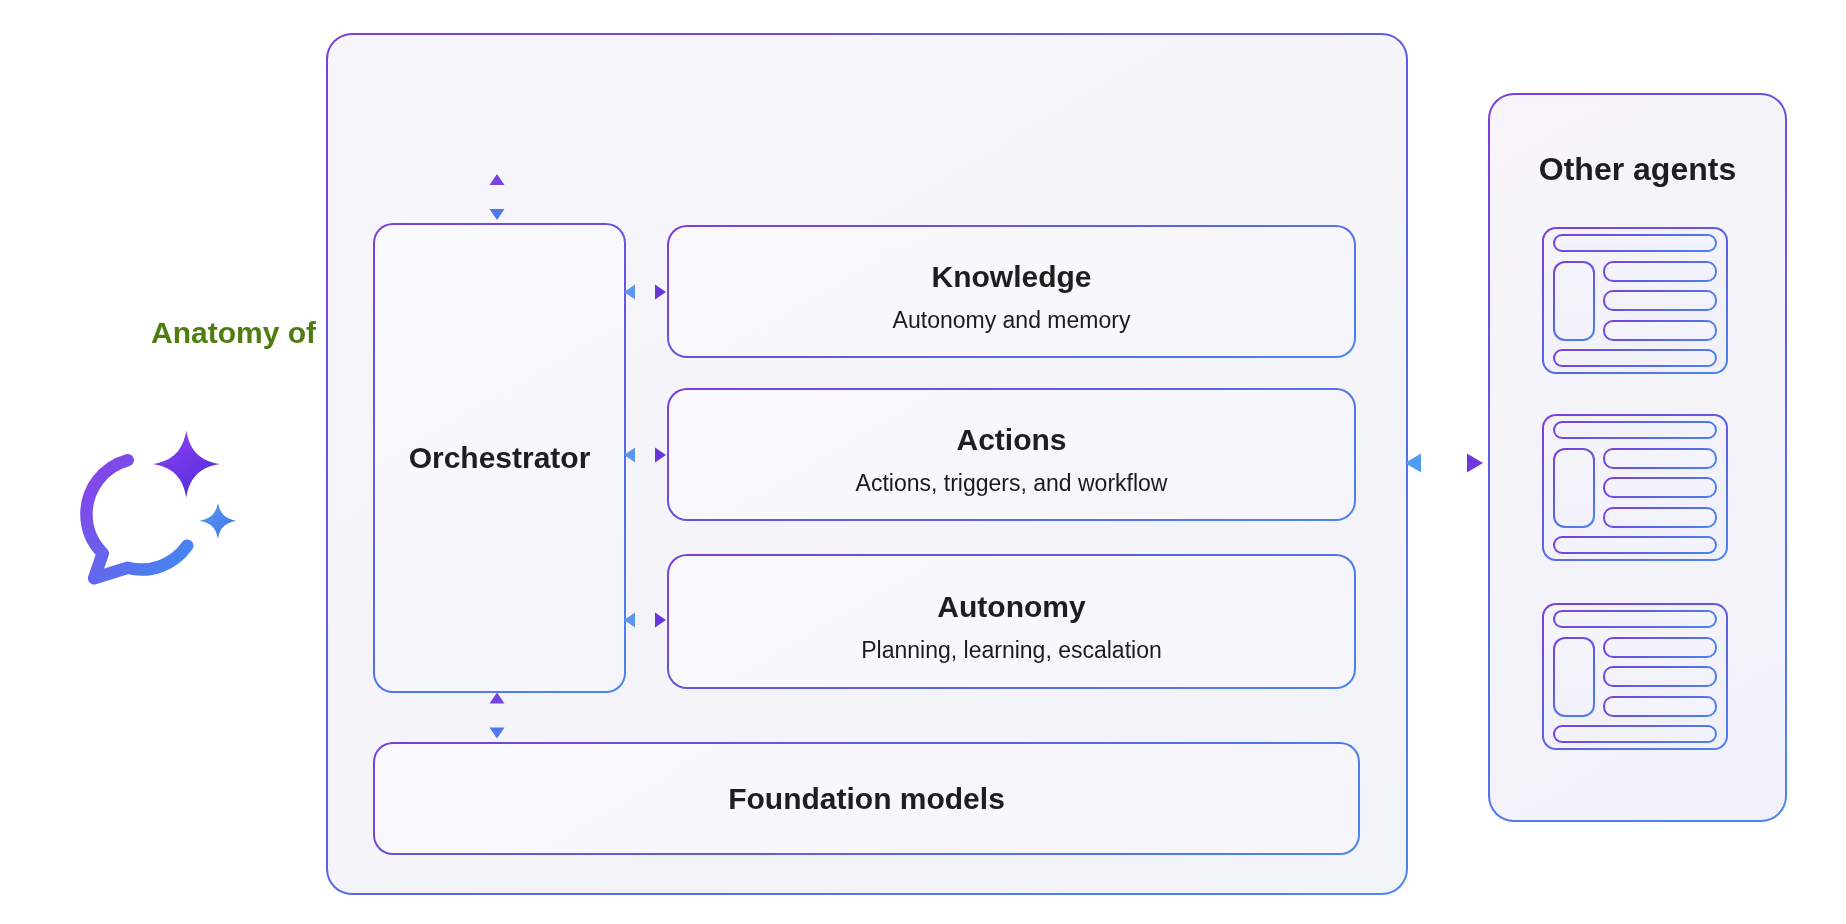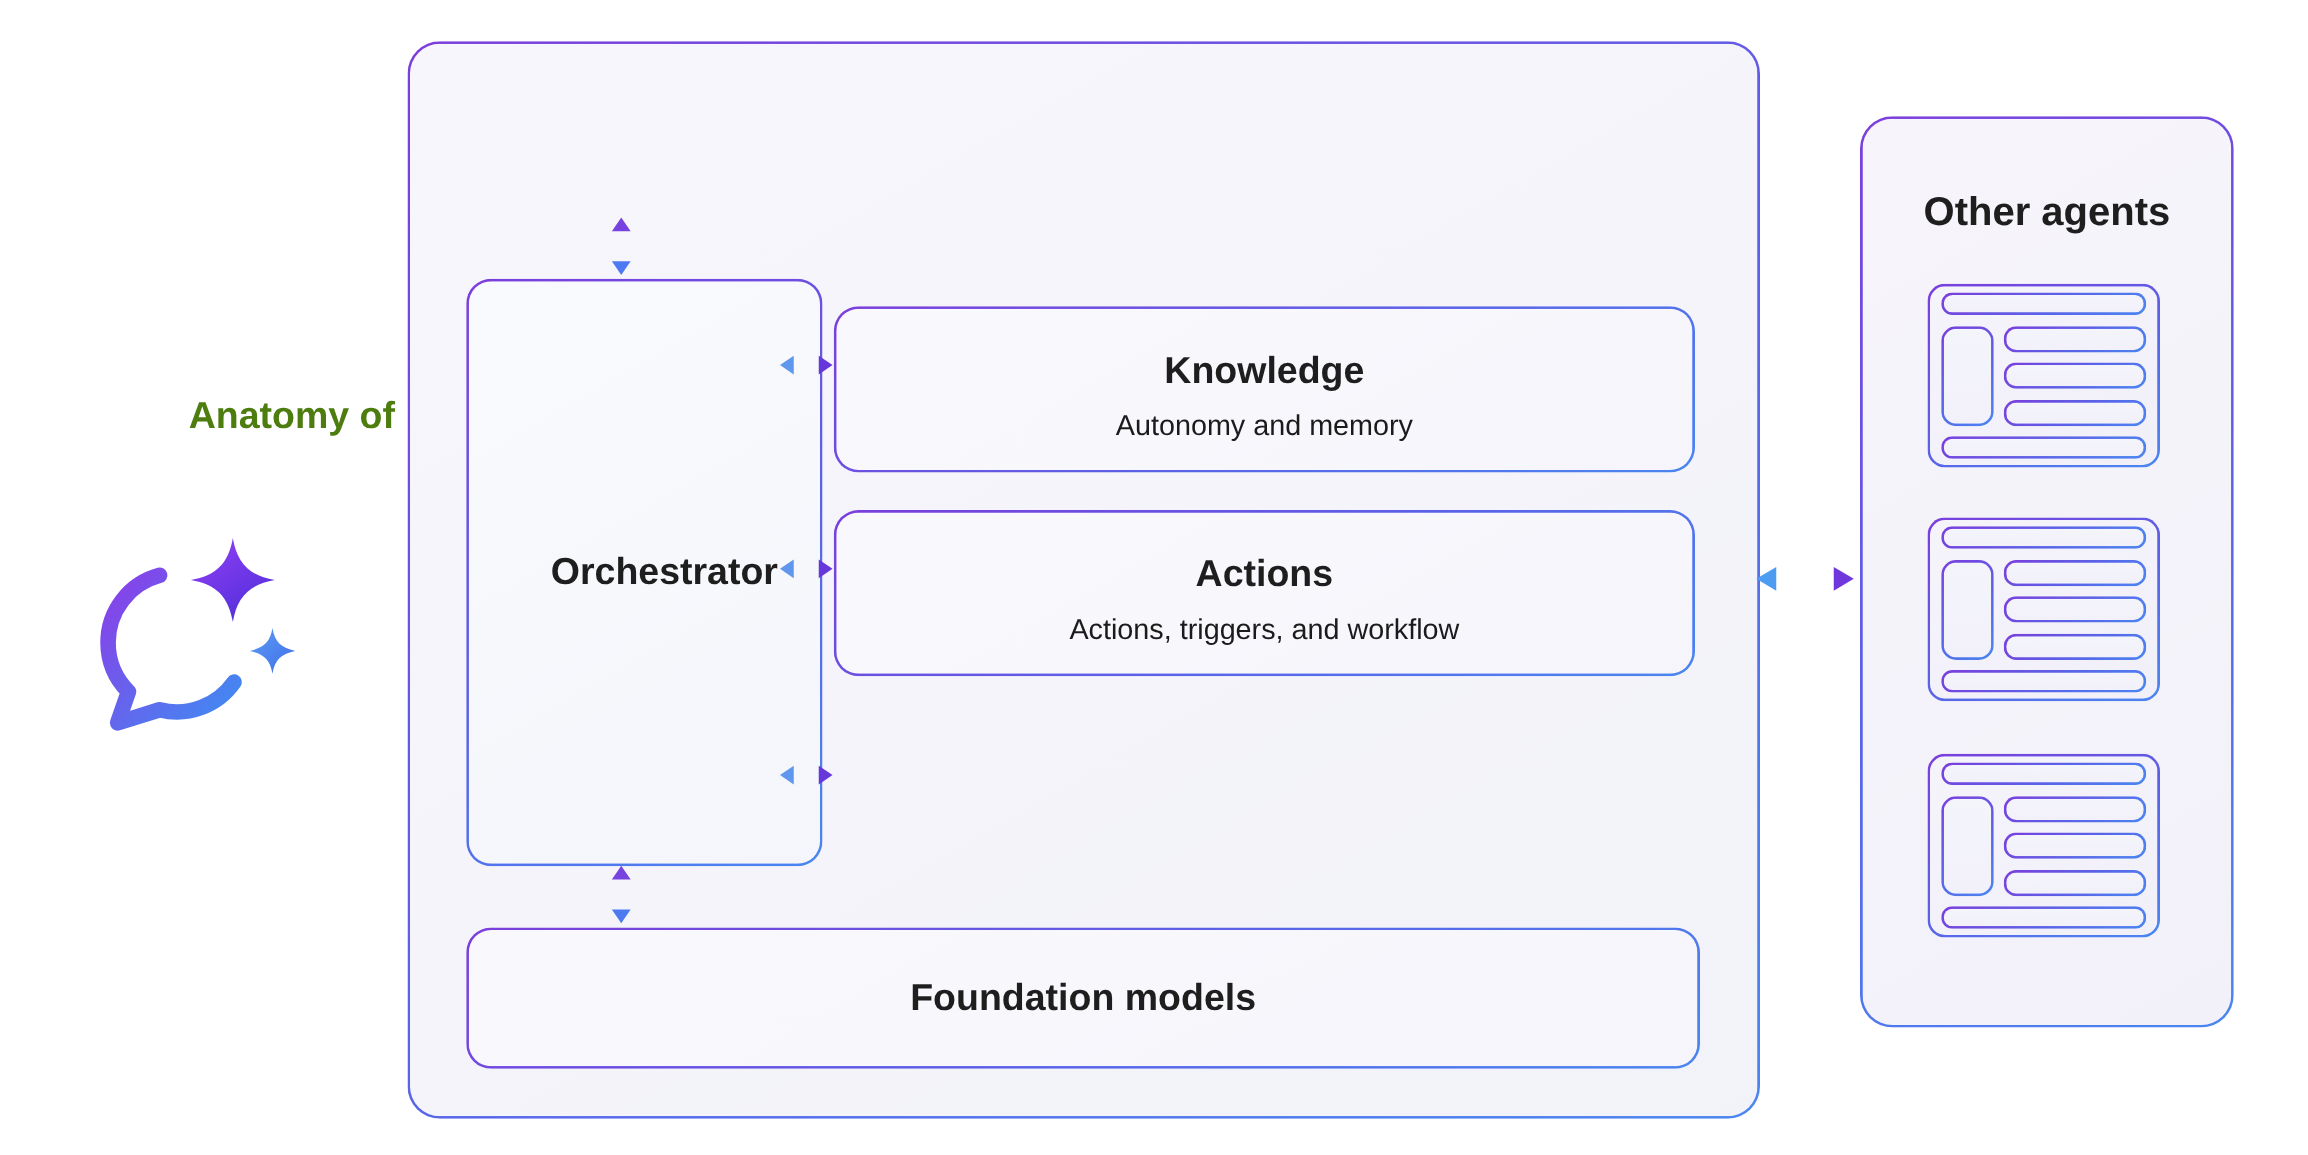--- a/index.html
+++ b/index.html
@@ -29,25 +29,25 @@
     --f1:#F9F9FD;--f2:#F5F5FB;}
   .ux-title{position:absolute;left:0;top:0;width:100%;height:100%;
     display:flex;align-items:center;justify-content:center;
     font-size:30px;font-weight:700;}
   .ux-copilot{position:absolute;left:670px;top:28px;width:52px;height:54px;}
   .ux-teams{position:absolute;left:742px;top:30px;width:62px;height:54px;}
   
   .orch-box{left:373px;top:223px;width:249px;height:466px;border-radius:20px;
     --f1:#F9FAFD;--f2:#F5F6FB;
     display:flex;align-items:center;justify-content:center;
-    font-size:30px;font-weight:700;padding-left:32px;}
+    font-size:30px;font-weight:700;}
   
   .comp-box{left:667px;width:689px;border-radius:20px;--f1:#F9F9FD;--f2:#F5F5FB;
     display:flex;flex-direction:column;align-items:center;justify-content:center;
-    padding-top:10px;box-sizing:border-box;margin-top:20px;}
+    padding-top:10px;box-sizing:border-box;}
   .comp-title{font-size:30px;font-weight:700;line-height:34px;}
   .comp-sub{font-size:23px;font-weight:400;margin-top:13px;color:#1b1b1b;}
   .comp-knowledge{top:225px;height:133px;}
   .comp-skills{top:388px;height:133px;}
   .comp-autonomy{top:554px;height:135px;}
   
   .found-box{left:373px;top:742px;width:983px;height:109px;border-radius:20px;
     --f1:#F9F9FD;--f2:#F5F5FB;
     display:flex;align-items:center;justify-content:center;
     font-size:30px;font-weight:700;}
@@ -137,20 +137,24 @@
   </div>
 
   <div class="abs gb comp-box comp-knowledge">
     <div class="comp-title">Knowledge</div>
     <div class="comp-sub">Autonomy and memory</div>
   </div>
   <div class="abs gb comp-box comp-skills">
     <div class="comp-title">Actions</div>
     <div class="comp-sub">Actions, triggers, and workflow</div>
   </div>
+  <div class="abs gb comp-box comp-autonomy">
+    <div class="comp-title">Autonomy</div>
+    <div class="comp-sub">Planning, learning, escalation</div>
+  </div>
 
   <div class="abs gb found-box">
     <span>Foundation models</span>
   </div>
 
   <svg class="abs va1" viewBox="0 0 26 48">
     <line x1="13" y1="9" x2="13" y2="39" stroke="url(#gv)" stroke-width="3.6"></line>
     <path d="M13 1 L20.5 12 L5.5 12 Z" fill="#7742DE"></path>
     <path d="M13 47 L20.5 36 L5.5 36 Z" fill="#4E79F0"></path>
   </svg>

